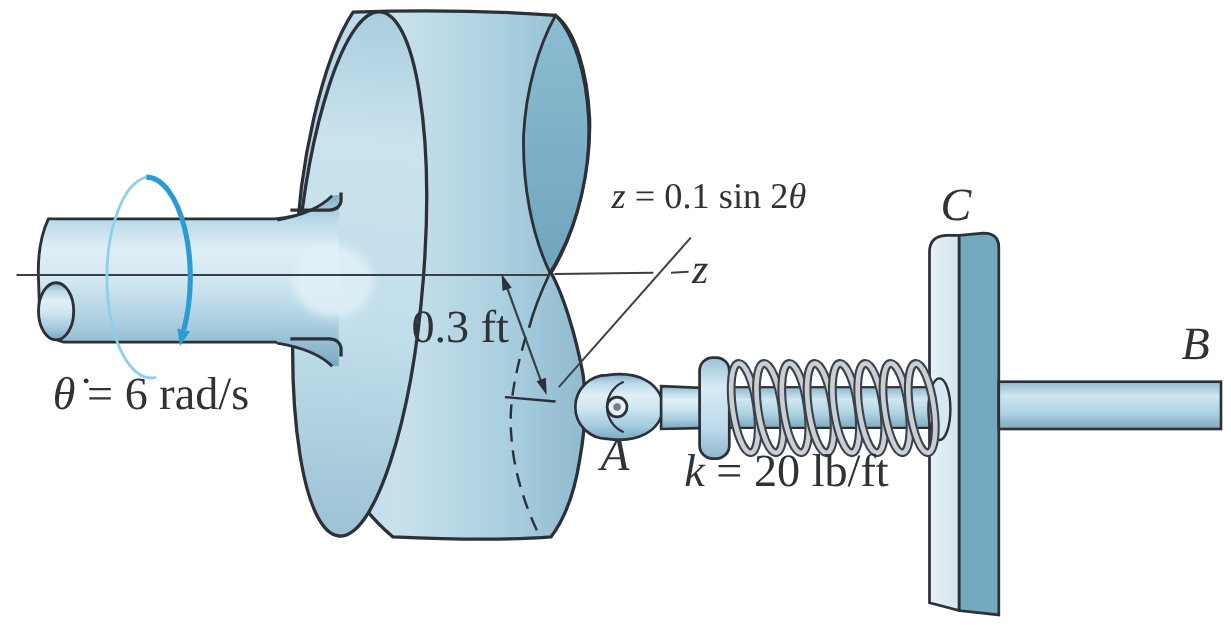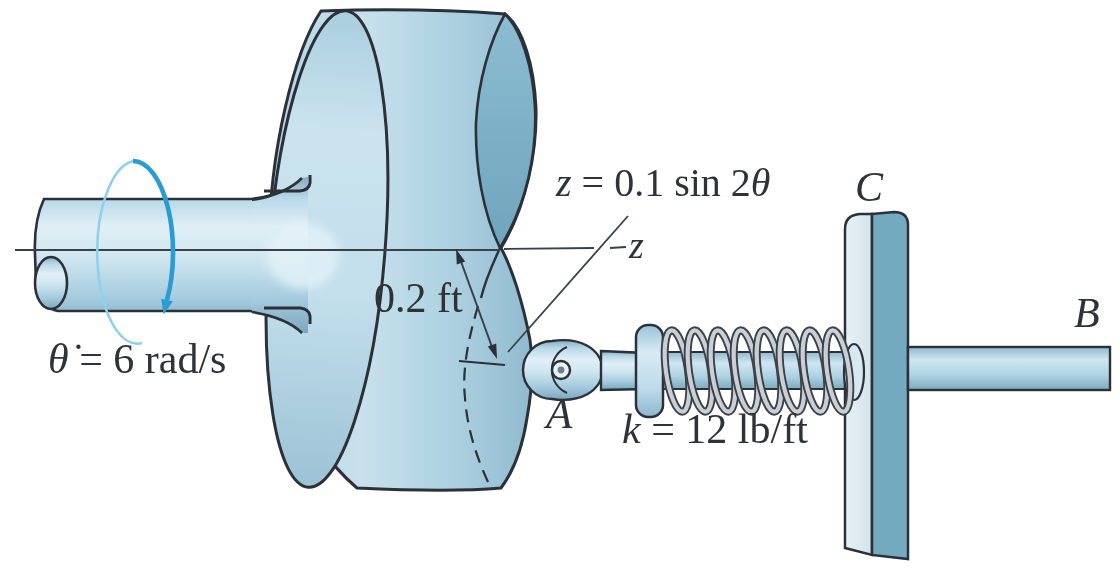--- a/index.html
+++ b/index.html
@@ -142,20 +142,20 @@
       <path d="M 504,249 L 594,248" fill="none" class="thin" stroke-width="1.8"></path>
       <path d="M 610,248 L 626,247" fill="none" class="thin" stroke-width="1.8"></path>
       <path d="M 628,216 L 508,352" fill="none" class="thin" stroke-width="1.8"></path>
       <path d="M 459,256 L 492,347" fill="none" class="thin" stroke-width="2"></path>
       <polygon points="456,249 465.2,261.5 456.8,264.5" fill="#2c3038"></polygon>
       <polygon points="497,359 496.2,343.5 487.8,346.5" fill="#2c3038"></polygon>
     </g>
   </svg>
 
   <div class="label" style="left:48px;top:338px;font-size:42px;text-align:center;"><span class="it">θ̇</span><span> = 6 rad/s</span></div>
-  <div class="label" style="left:556px;top:163px;font-size:40px;font-family:Liberation Serif, serif;"><span class="it">z</span><span> = 0.1 sin 2</span><span class="it">θ</span></div>
+  <div class="label" style="left:556px;top:163px;font-size:33px;font-family:Liberation Serif, serif;"><span class="it">z</span><span> = 0.1 sin 2</span><span class="it">θ</span></div>
   <div class="label" style="left:629px;top:226px;font-size:38px;"><span class="it">z</span></div>
-  <div class="label" style="left:374px;top:277px;font-size:42px;"><span>0.2 ft</span></div>
+  <div class="label" style="left:374px;top:277px;font-size:42px;"><span>0.3 ft</span></div>
   <div class="label" style="left:546px;top:392px;font-size:43px;"><span class="it">A</span></div>
-  <div class="label" style="left:622px;top:408px;font-size:42px;"><span class="it">k</span><span> = 12 lb/ft</span></div>
+  <div class="label" style="left:622px;top:408px;font-size:42px;"><span class="it">k</span><span> = 20 lb/ft</span></div>
   <div class="label" style="left:855px;top:166px;font-size:42px;"><span class="it">C</span></div>
   <div class="label" style="left:1074px;top:292px;font-size:42px;"><span class="it">B</span></div>
 </div>
 
 </body></html>

